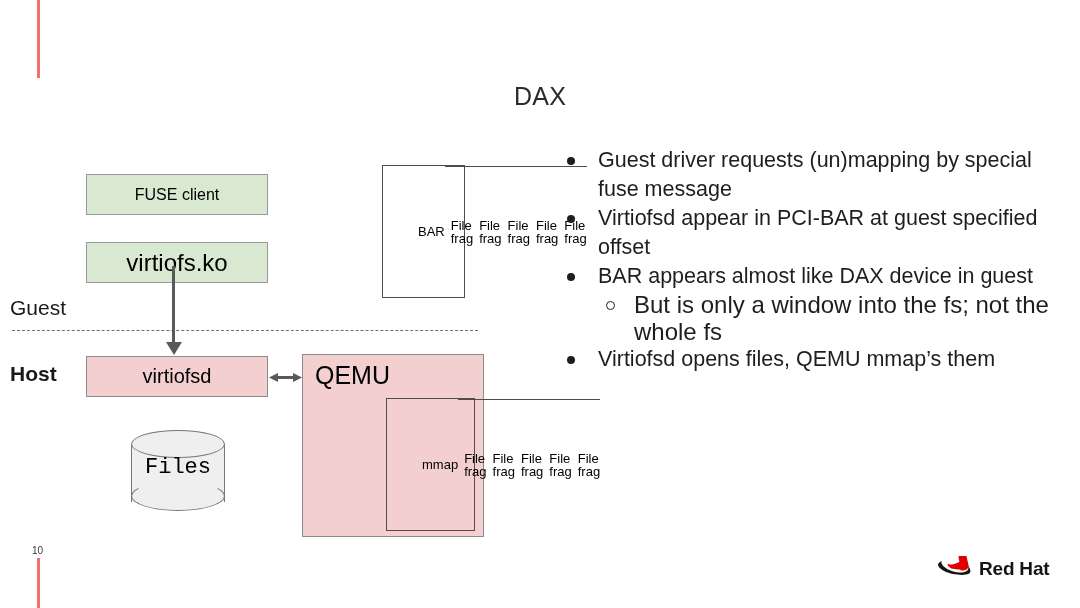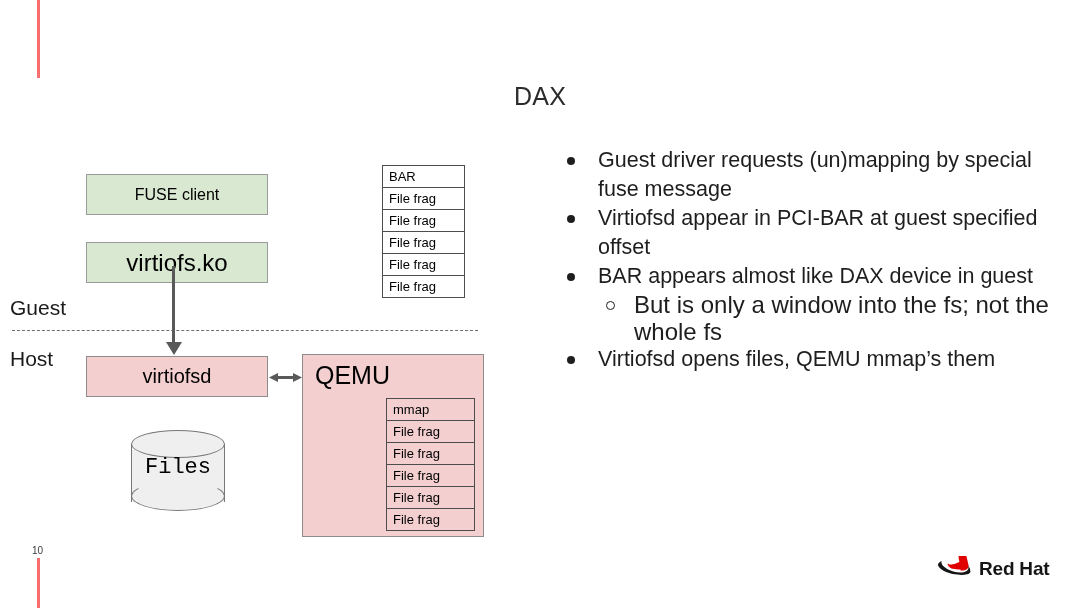--- a/index.html
+++ b/index.html
@@ -74,21 +74,22 @@
     color: #000;
   }
 
   
   .frag-table {
     position: absolute;
     box-sizing: border-box;
     border: 1px solid #4d4d4d;
     background: #ffffff;
     display: flex;
-    flex-direction: column;
+    flex-direction: row;
+    padding-left: 29px;
   }
   .frag-table.on-pink { background: #f3cfcf; }
   .frag-row {
     box-sizing: border-box;
     flex: 1 1 auto;
     display: flex;
     align-items: center;
     padding-left: 6px;
     font-size: 13px;
     color: #000;
@@ -104,21 +105,21 @@
   #mmap-table { left: 386px; top: 398px; width: 89px; height: 133px; }
 
   
   .hostlabel {
     position: absolute;
     font-size: 21px;
     color: #1a1a1a;
     font-family: "Liberation Sans", sans-serif;
   }
   #label-guest { left: 10px; top: 296px; }
-  #label-host  { left: 10px; top: 347px; }
+  #label-host  { left: 10px; top: 362px; font-weight: bold; }
 
   #divider {
     position: absolute;
     left: 12px;
     top: 330px;
     width: 466px;
     height: 0;
     border-top: 1px dashed #6e6e6e;
   }
 

